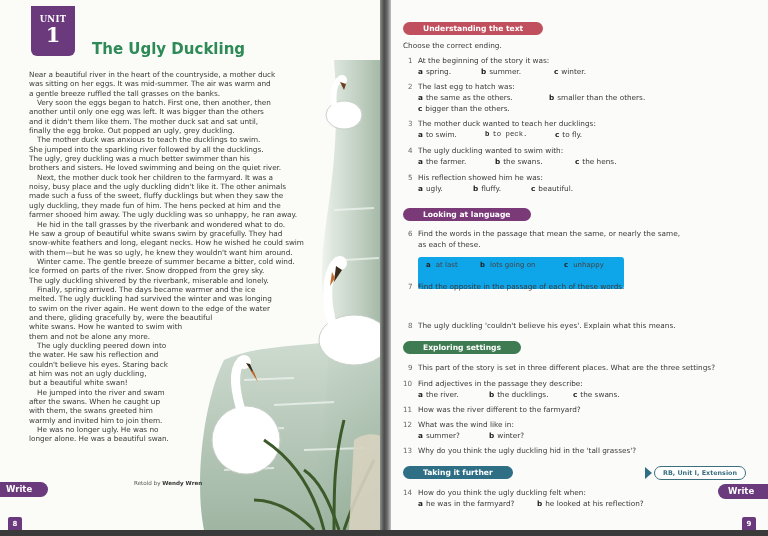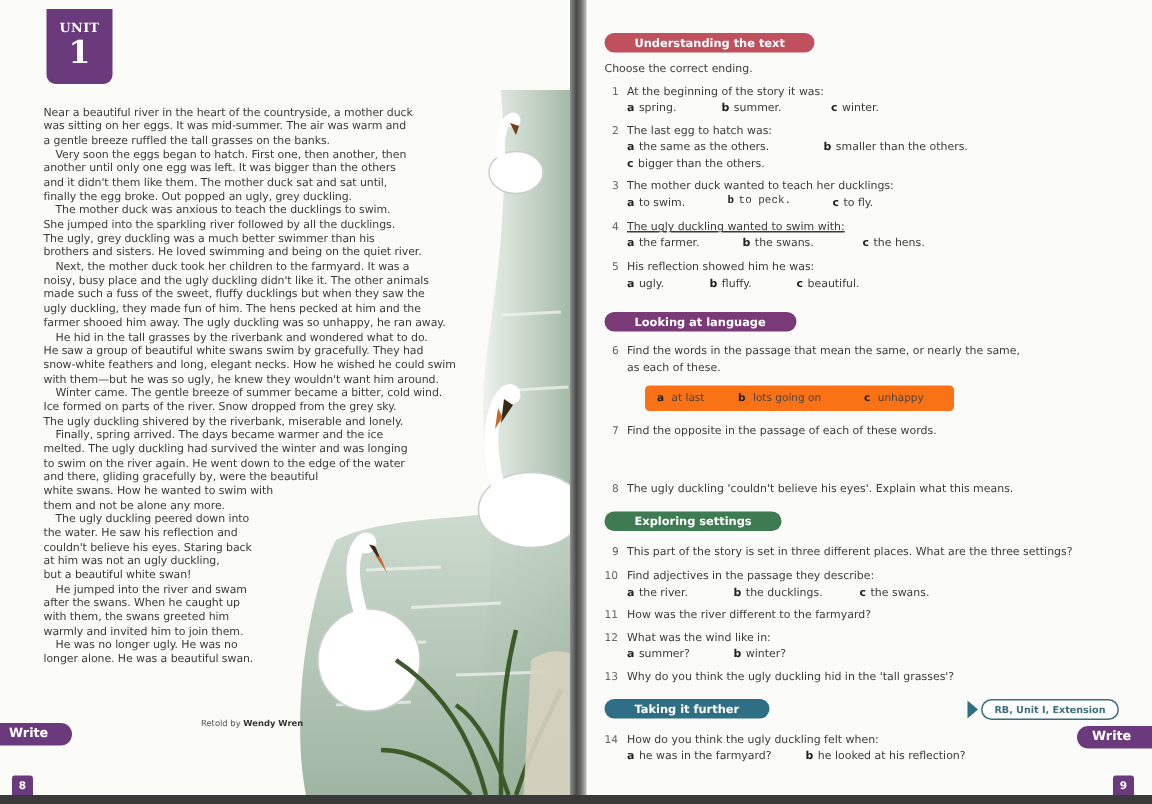--- a/index.html
+++ b/index.html
@@ -68,21 +68,21 @@
   .section-pill {
     position: absolute; left: 12px; height: 13px; border-radius: 7px;
     color: #fff; font-size: 7.6px; font-weight: bold; line-height: 13px; padding: 0 20px;
     white-space: nowrap;
   }
   .rp-text { position: absolute; font-size: 7.3px; color: #3a3a3a; white-space: nowrap; }
   .q-num { position: absolute; font-size: 7.1px; color: #666; }
   .opt { position: absolute; font-size: 7.3px; color: #3a3a3a; white-space: nowrap; }
   .opt b { color: #222; margin-right: 3px; }
   .word-box {
-    position: absolute; left: 39px; height: 17px; background: #f97316;
+    position: absolute; left: 27px; height: 32px; background: #0ea5e9;
     border-radius: 3px;
   }
   .word-box .w { position: absolute; top: 4px; font-size: 7px; color: #444; white-space: nowrap; }
   .word-box .w b { color: #222; margin-right: 5px; font-style: normal; }
   .word-box.italic .w span { font-style: italic; }
 
   .arrow-icon {
     position: absolute; left: 254px; top: 467px; width: 0; height: 0;
     border-top: 6px solid transparent; border-bottom: 6px solid transparent;
     border-left: 7px solid #2f6f86;
@@ -107,20 +107,21 @@
 </head>
 <body>
 
 <div class="spread">
 
   <div class="page-left">
     <div class="unit-badge">
       <span class="unit-label">UNIT</span>
       <span class="unit-num">1</span>
     </div>
+    <div class="story-title">The Ugly Duckling</div>
 
     <svg class="illustration" viewBox="0 0 200 470" preserveAspectRatio="none">
       <defs>
         <linearGradient id="water" x1="0" y1="0" x2="1" y2="0">
           <stop offset="0" stop-color="#fbfbf8" stop-opacity="0"></stop>
           <stop offset="0.35" stop-color="#d7e2d8" stop-opacity="0.8"></stop>
           <stop offset="1" stop-color="#9fb5a2"></stop>
         </linearGradient>
         <linearGradient id="water2" x1="0" y1="0" x2="0" y2="1">
           <stop offset="0" stop-color="#c9d8cc"></stop>
@@ -245,21 +246,21 @@
     <span class="opt" style="left:158px; top:93px;"><b>b</b><span>smaller than the others.</span></span>
     <span class="opt" style="left:27px; top:104px;"><b>c</b><span>bigger than the others.</span></span>
 
     <span class="q-num" style="left:17px; top:119px;">3</span>
     <span class="rp-text" style="left:27px; top:119px;">The mother duck wanted to teach her ducklings:</span>
     <span class="opt" style="left:27px; top:130px;"><b>a</b><span>to swim.</span></span>
     <span class="opt" style="left:94px; top:130px;font-family:Liberation Mono, monospace;"><b>b</b><span>to peck.</span></span>
     <span class="opt" style="left:164px; top:130px;"><b>c</b><span>to fly.</span></span>
 
     <span class="q-num" style="left:17px; top:146px;">4</span>
-    <span class="rp-text" style="left:27px; top:146px;text-decoration:underline;">The ugly duckling wanted to swim with:</span>
+    <span class="rp-text" style="left:27px; top:146px;">The ugly duckling wanted to swim with:</span>
     <span class="opt" style="left:27px; top:157px;"><b>a</b><span>the farmer.</span></span>
     <span class="opt" style="left:104px; top:157px;"><b>b</b><span>the swans.</span></span>
     <span class="opt" style="left:184px; top:157px;"><b>c</b><span>the hens.</span></span>
 
     <span class="q-num" style="left:17px; top:173px;">5</span>
     <span class="rp-text" style="left:27px; top:173px;">His reflection showed him he was:</span>
     <span class="opt" style="left:27px; top:184px;"><b>a</b><span>ugly.</span></span>
     <span class="opt" style="left:82px; top:184px;"><b>b</b><span>fluffy.</span></span>
     <span class="opt" style="left:140px; top:184px;"><b>c</b><span>beautiful.</span></span>
 

